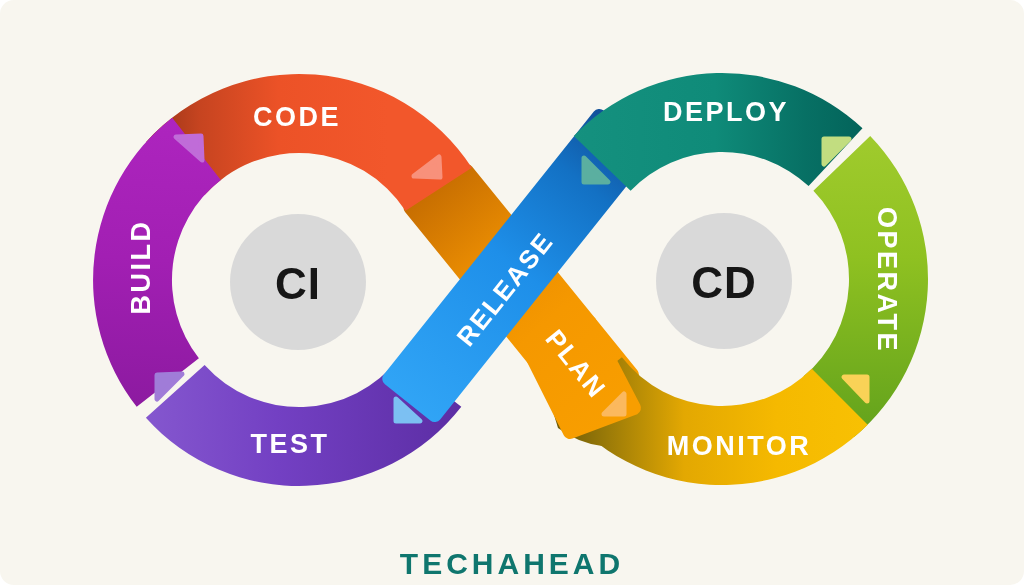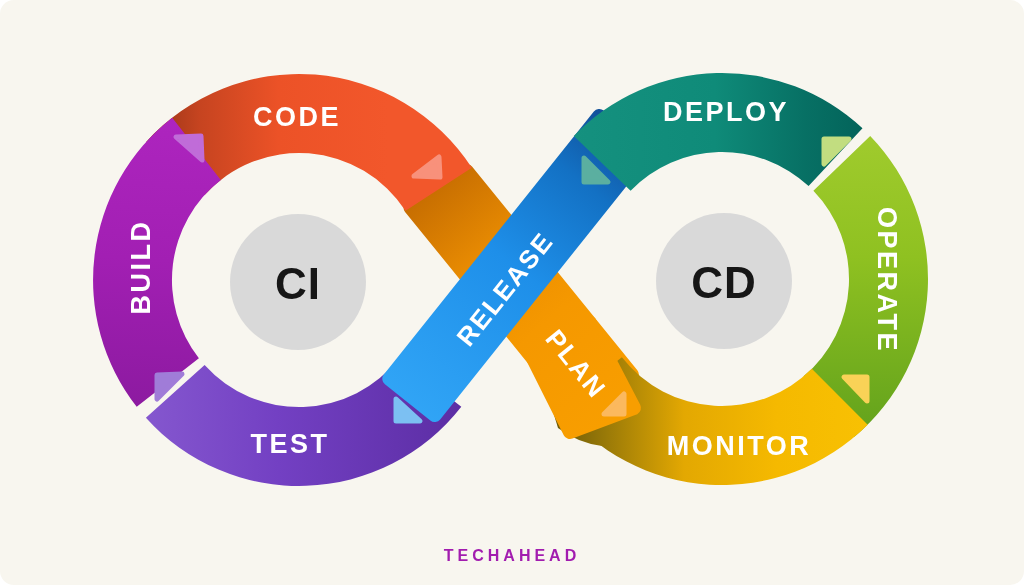--- a/index.html
+++ b/index.html
@@ -32,23 +32,23 @@
     font-size:44px;
     letter-spacing:1px;
     fill:#161616;
   }
   .footer-logo{
     position:absolute;
     left:0;right:0;
     top:547px;
     text-align:center;
     font-weight:bold;
-    font-size:16px;
+    font-size:30px;
     letter-spacing:4px;
-    color:#a21caf;
+    color:#0f766e;
   }
 </style>
 </head>
 <body>
 
 <div class="canvas">
   <svg width="1024" height="585" viewBox="0 0 1024 585">
     <defs>
       <linearGradient id="gradCode" gradientUnits="userSpaceOnUse" x1="140" y1="150" x2="470" y2="150">
         <stop offset="0" stop-color="#8E3116"></stop>

